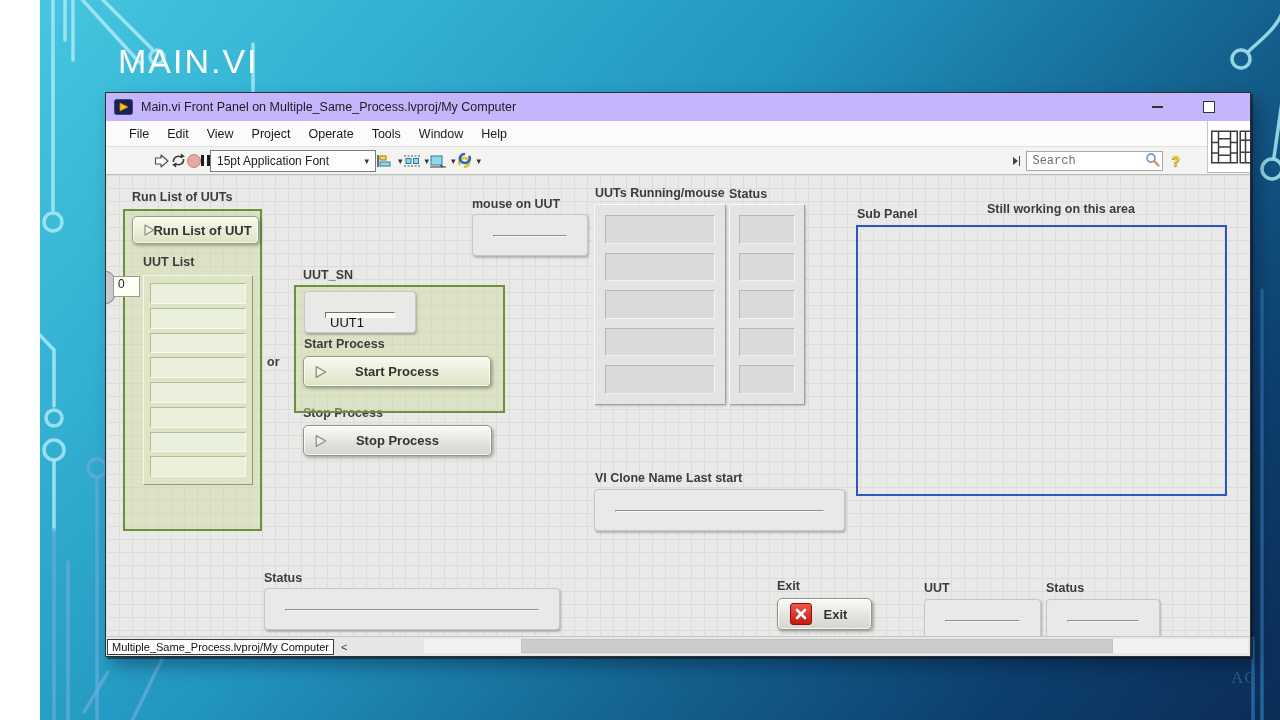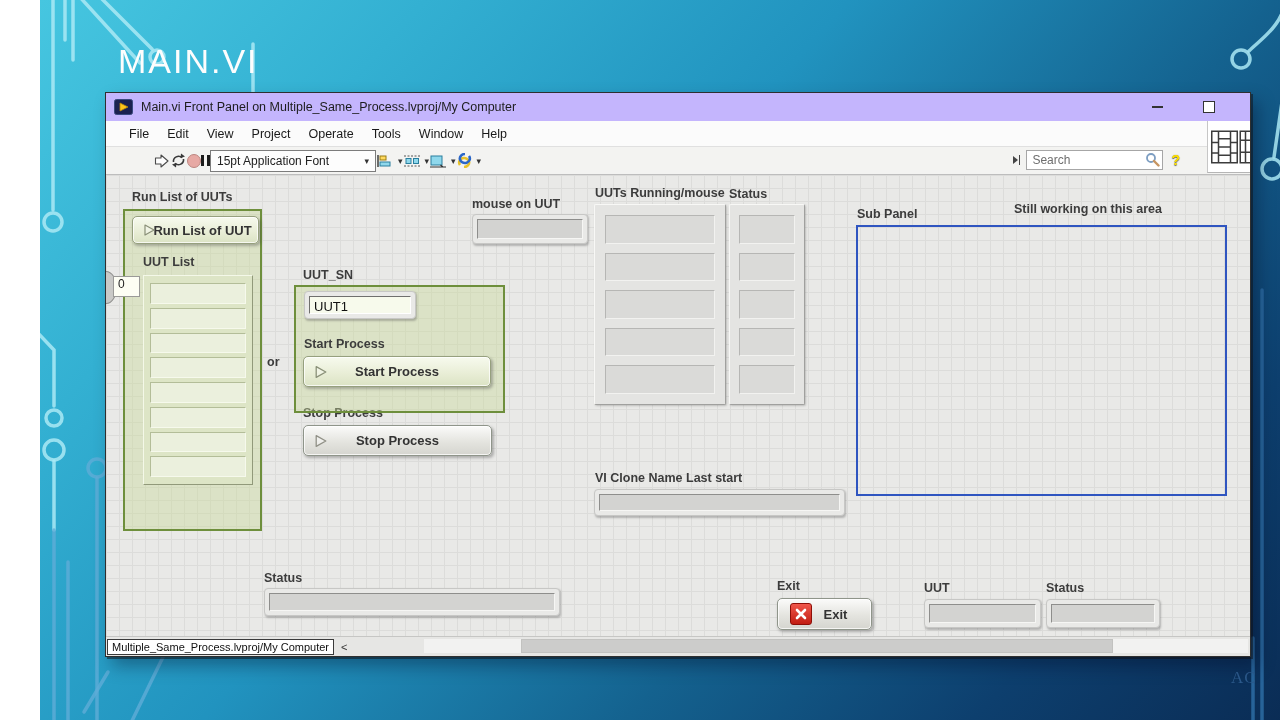--- a/index.html
+++ b/index.html
@@ -30,41 +30,41 @@
   .abort-dot{width:12px;height:12px;border-radius:50%;background:#e7a9a4;border:1px solid #bc8680;}
   .pause-wrap{display:flex;gap:3px;cursor:pointer;}
   .pause-bar{width:3px;height:11px;background:#1c1c1c;}
   .dd{font-size:9px;color:#333;margin-left:2px;}
   .fontbox{width:152px;height:20px;border:1px solid #7c7c7c;background:#fdfdfd;display:flex;align-items:center;padding:0 6px;font-size:12px;color:#222;cursor:pointer;}
   .fontbox .dd{margin-left:auto;}
   .search-group{position:absolute;right:70px;top:3px;display:flex;align-items:center;gap:6px;}
   .scope-tri{width:0;height:0;border-left:5px solid #444;border-top:4px solid transparent;border-bottom:4px solid transparent;}
   .scope-bar{width:1px;height:10px;background:#444;margin-left:1px;}
   .searchbox{position:relative;}
-  .searchbox input{width:110px;height:18px;border:1px solid #a6a6a6;background:#fff;font-family:Liberation Sans, sans-serif;font-size:12px;color:#333;padding:0 20px 0 5px;outline:none;}
+  .searchbox input{width:110px;height:18px;border:1px solid #a6a6a6;background:#fff;font-family:Liberation Mono, monospace;font-size:12px;color:#333;padding:0 20px 0 5px;outline:none;}
   .searchbox input::placeholder{color:#6e6e6e;}
   .mag{position:absolute;right:3px;top:2px;}
   .help-q{font-size:14px;font-weight:bold;color:#ffdf00;text-shadow:0 1px 1px #6a6a6a,0 0 1px #8a8a00;cursor:pointer;margin-left:2px;}
   .connpane{position:absolute;right:0;top:28px;width:43px;height:52px;background:#fff;border-left:1px solid #c6c6c6;border-bottom:1px solid #b5b5b5;overflow:hidden;display:flex;align-items:center;padding-left:3px;box-sizing:border-box;z-index:3;}
 
   
   .panel{flex:1;position:relative;overflow:hidden;
     background-color:#e9e9e7;
     background-image:linear-gradient(#dcdcda 1px,transparent 1px),linear-gradient(90deg,#dcdcda 1px,transparent 1px);
     background-size:13px 13px;}
   .lbl{position:absolute;font-size:12.5px;font-weight:600;color:#3c3c3c;white-space:nowrap;z-index:2;}
   .lbl.under{z-index:0;}
   .greenbox{position:absolute;background:rgba(199,217,152,.42);border:2px solid #6e8f3c;box-sizing:border-box;z-index:1;}
   .lv-btn{position:absolute;border:1px solid #8f958a;border-radius:5px;z-index:2;
     background:linear-gradient(#fbfbfa,#e4e4df 55%,#d5d5cf);
     box-shadow:inset 0 0 0 1px rgba(255,255,255,.75),1.5px 2px 3px rgba(60,60,60,.35);
     display:flex;align-items:center;justify-content:center;font-size:13px;font-weight:600;color:#333;cursor:pointer;box-sizing:border-box;}
   .lv-btn.green{background:linear-gradient(#f7faee,#e9eed7 55%,#dbe3c4);border-color:#96a07e;}
   .tri{position:absolute;left:9px;top:50%;transform:translateY(-50%);}
-  .lv-ind{position:absolute;background:#e9e9e7;border:1px solid #c7c7c5;border-radius:4px;padding:4px;box-shadow:1px 1.5px 2px rgba(80,80,80,.35);box-sizing:border-box;z-index:2;}
+  .lv-ind{position:absolute;background:#e9e9e7;border:1px solid #c7c7c5;border-radius:4px;padding:20px;box-shadow:1px 1.5px 2px rgba(80,80,80,.35);box-sizing:border-box;z-index:2;}
   .lv-ind-inner{width:100%;height:100%;background:#d3d3d1;border:1px solid;border-color:#8e8e8c #f6f6f4 #f6f6f4 #8e8e8c;box-sizing:border-box;font-size:12px;color:#222;}
   .lv-ind.greenfield .lv-ind-inner{background:#f7faec;border-color:#6f6f6d #fff #fff #6f6f6d;font-size:13px;padding:2px 4px;color:#111;}
   .lv-list{position:absolute;background:#dde5c6;border:1px solid;border-color:#f4f8e8 #91997a #91997a #f4f8e8;display:flex;flex-direction:column;gap:4px;padding:7px 6px;box-sizing:border-box;z-index:2;}
   .lv-listrow{flex:1;background:#ebf0dd;border:1px solid;border-color:#b3bd98 #f6f9ec #f6f9ec #b3bd98;}
   .lv-grid{position:absolute;background:#e4e4e2;border:1px solid;border-color:#f8f8f6 #a0a09e #a0a09e #f8f8f6;border-radius:2px;display:flex;flex-direction:column;gap:9px;padding:10px 10px;box-sizing:border-box;z-index:2;box-shadow:1px 1px 2px rgba(90,90,90,.3);}
   .lv-gridrow{flex:1;background:#dadad8;border:1px solid;border-color:#b6b6b4 #f2f2f0 #f2f2f0 #b6b6b4;}
   .idxbox{position:absolute;left:7px;top:101px;width:27px;height:21px;background:#fdfef4;border:1px solid #9a9a98;box-sizing:border-box;font-size:12px;color:#222;padding-left:4px;z-index:2;}
   .clip-ell{position:absolute;left:-11px;top:96px;width:20px;height:31px;border-radius:50%;background:#c9c9c7;border:1px solid #8e8e8c;z-index:2;}
   .subpanel{position:absolute;border:2px solid #2f55c0;background:transparent;box-sizing:border-box;z-index:1;}
   .exit-x{width:20px;height:20px;border-radius:3px;background:linear-gradient(#f0564a,#c21d12);border:1px solid #8d0f08;position:absolute;left:12px;top:50%;transform:translateY(-50%);}
@@ -296,21 +296,21 @@
       <span class="lbl" style="left:623px;top:12px;">Status</span>
       <div class="lv-grid" style="left:623px;top:29px;width:76px;height:201px;padding:10px 9px;">
           <div class="lv-gridrow"></div>
           <div class="lv-gridrow"></div>
           <div class="lv-gridrow"></div>
           <div class="lv-gridrow"></div>
           <div class="lv-gridrow"></div>
         </div>
 
       <span class="lbl" style="left:751px;top:32px;">Sub Panel</span>
-      <span class="lbl" style="left:908px;top:27px;text-align:center;">Still working on this area</span>
+      <span class="lbl" style="left:881px;top:27px;text-align:center;">Still working on this area</span>
       <div class="subpanel" style="left:750px;top:50px;width:371px;height:271px;"></div>
 
       <span class="lbl" style="left:489px;top:296px;">VI Clone Name Last start</span>
       <div class="lv-ind" style="left:488px;top:314px;width:251px;height:27px;">
         <div class="lv-ind-inner"></div>
       </div>
 
       <span class="lbl" style="left:158px;top:396px;">Status</span>
       <div class="lv-ind" style="left:158px;top:413px;width:296px;height:28px;">
         <div class="lv-ind-inner"></div>

